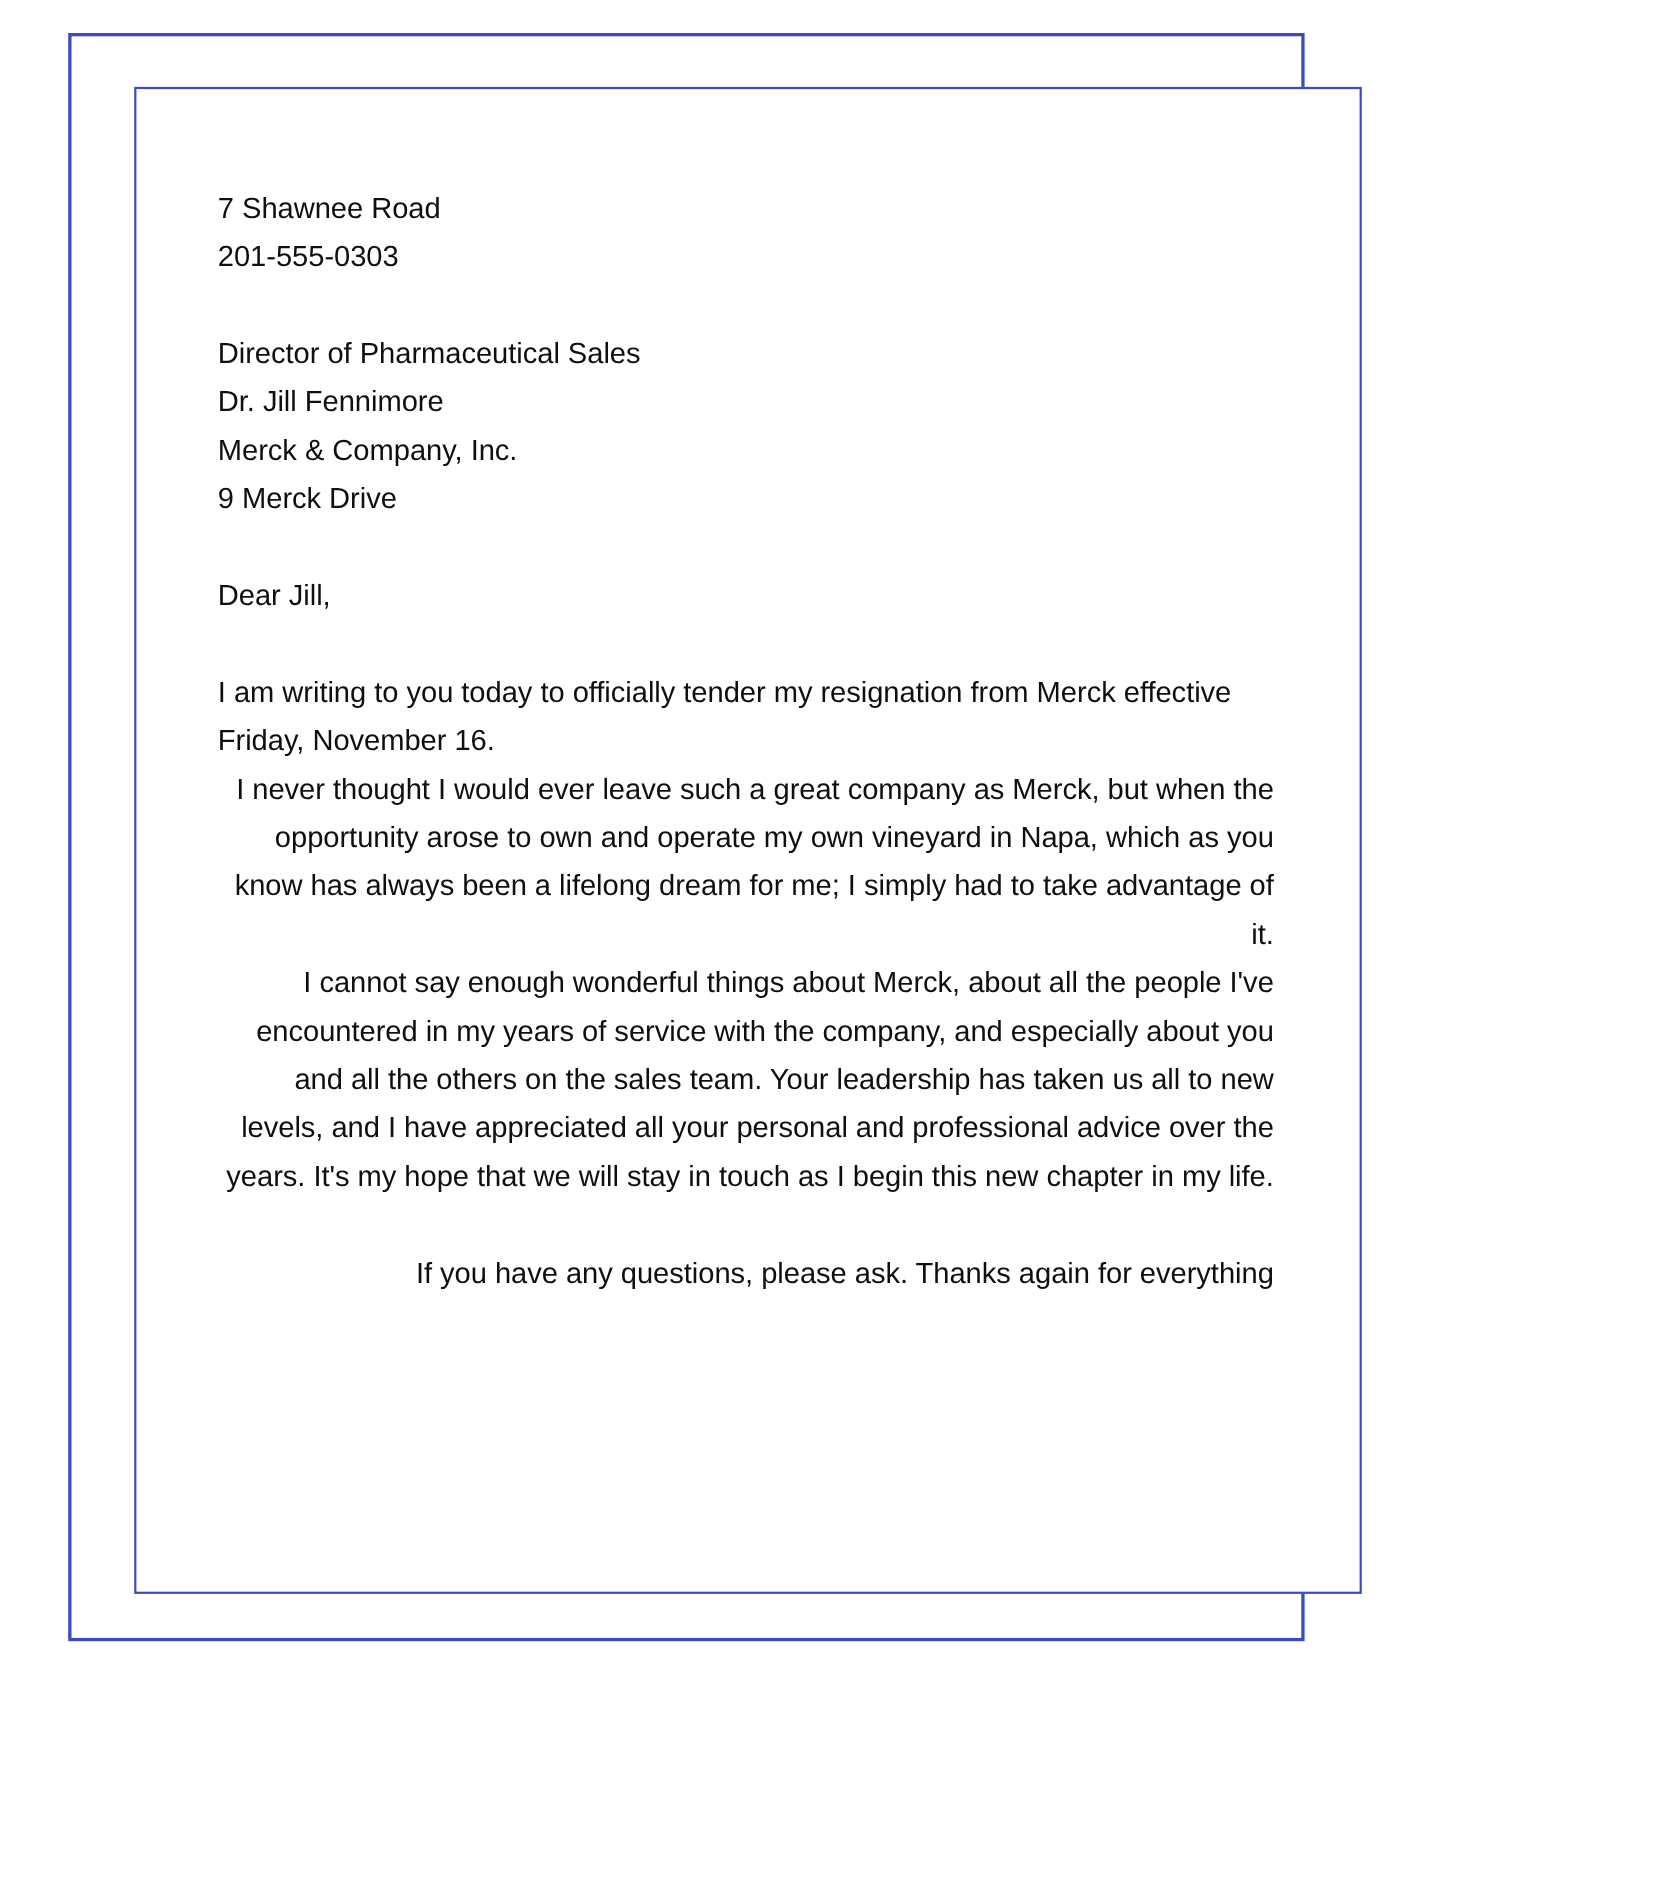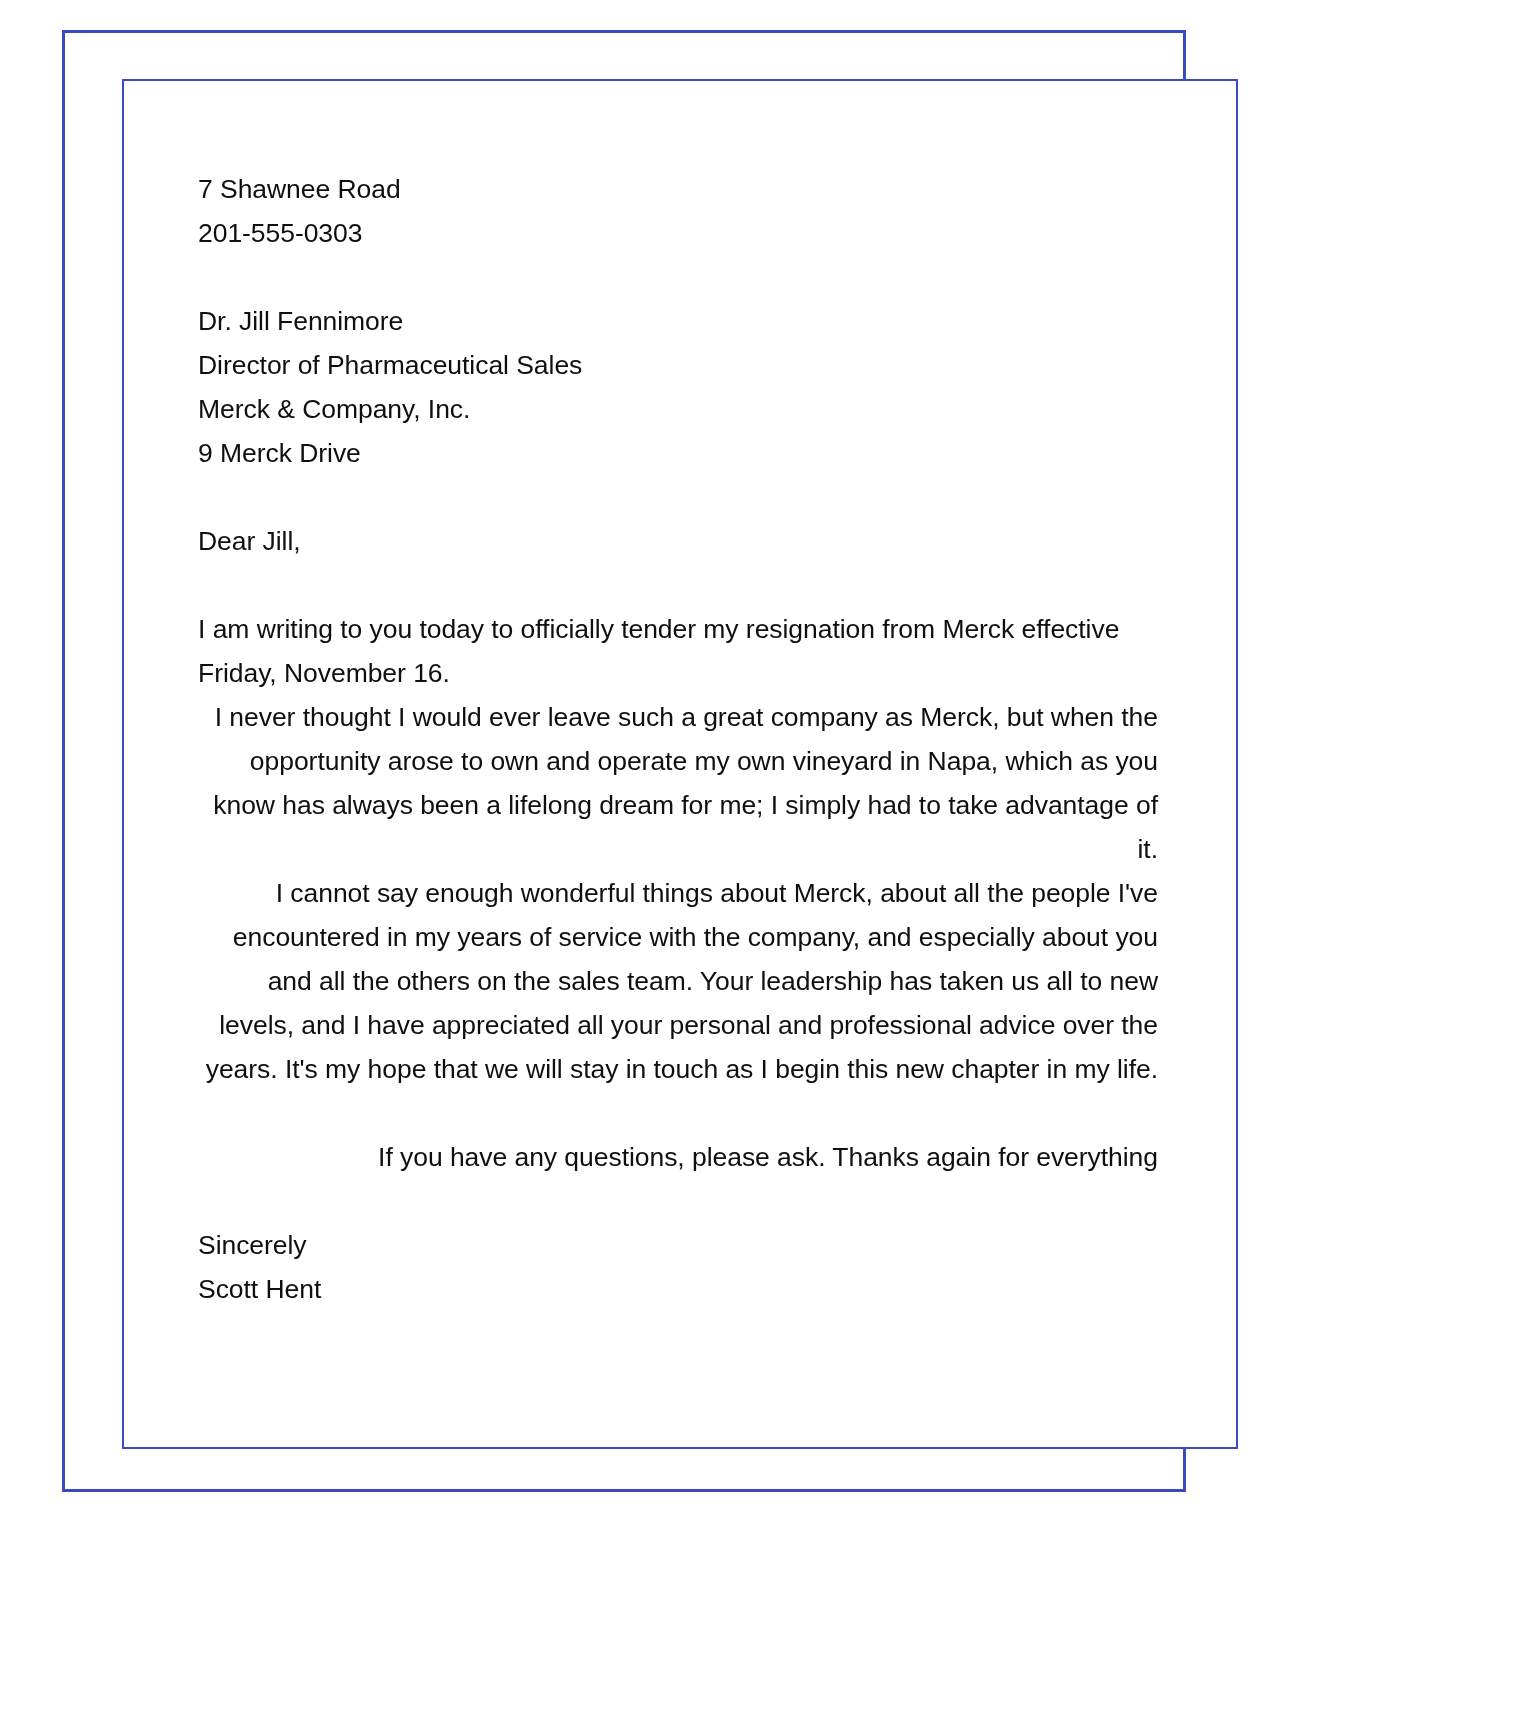--- a/index.html
+++ b/index.html
@@ -72,22 +72,22 @@
     <div class="letter-body">
 
       <div>
         <div class="text-line">7 Shawnee Road</div>
         <div class="text-line">201-555-0303</div>
       </div>
 
       <div class="spacer-sm"></div>
 
       <div>
+        <div class="text-line">Director of Pharmaceutical Sales</div>
         <div class="text-line">Dr. Jill Fennimore</div>
-        <div class="text-line">Director of Pharmaceutical Sales</div>
         <div class="text-line">Merck &amp; Company, Inc.</div>
         <div class="text-line">9 Merck Drive</div>
       </div>
 
       <div class="spacer-sm"></div>
 
       <div class="text-line">Dear Jill,</div>
 
       <div class="spacer-md"></div>
 
@@ -97,20 +97,16 @@
       <p class="para">I never thought I would ever leave such a great company as Merck, but when the opportunity arose to own and operate my own vineyard in Napa, which as you know has always been a lifelong dream for me; I simply had to take advantage of it.</p>
 
       <p class="para">I cannot say enough wonderful things about Merck, about all the people I've encountered in my years of service with the company, and especially about you and all the others on the sales team. Your leadership has taken us all to new levels, and I have appreciated all your personal and professional advice over the years. It's my hope that we will stay in touch as I begin this new chapter in my life.</p>
 
       <div class="spacer-md"></div>
 
       <p class="para">If you have any questions, please ask. Thanks again for everything</p>
 
       <div class="spacer-md"></div>
 
-      <div>
-        <div class="text-line">Sincerely</div>
-        <div class="text-line">Scott Hent</div>
-      </div>
 
     </div>
   </div>
 </div>
 
 </body></html>

